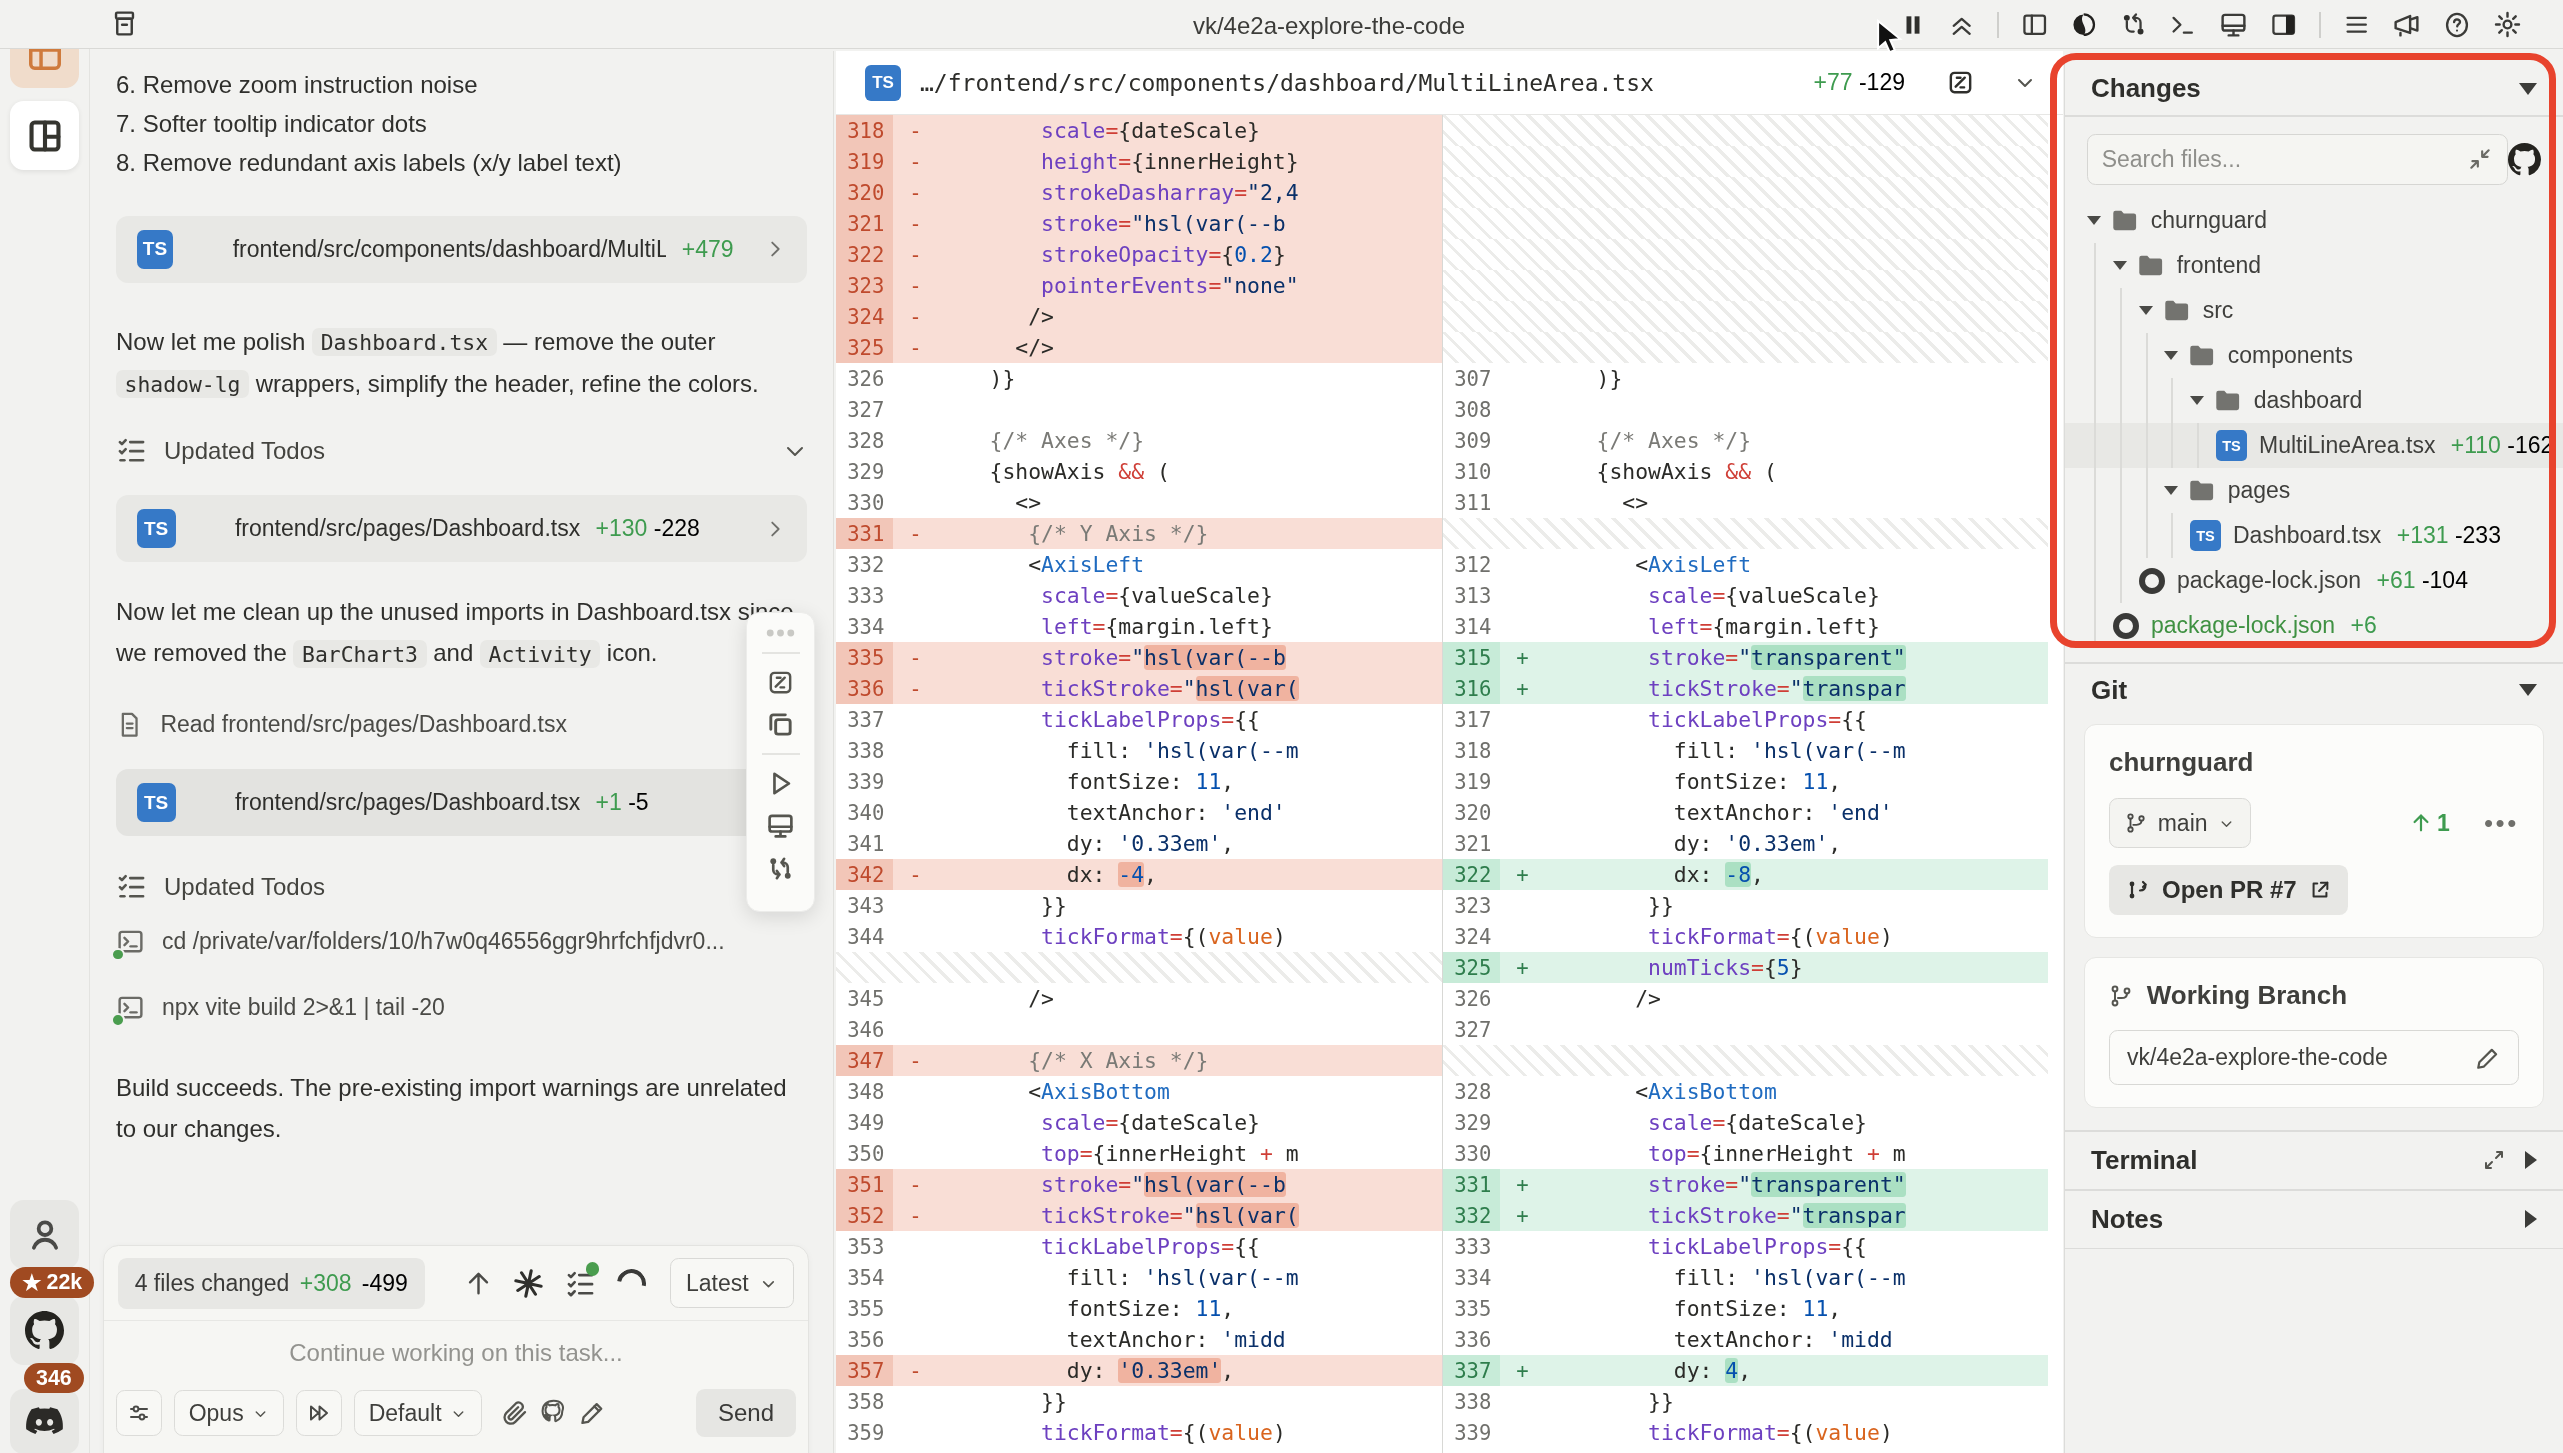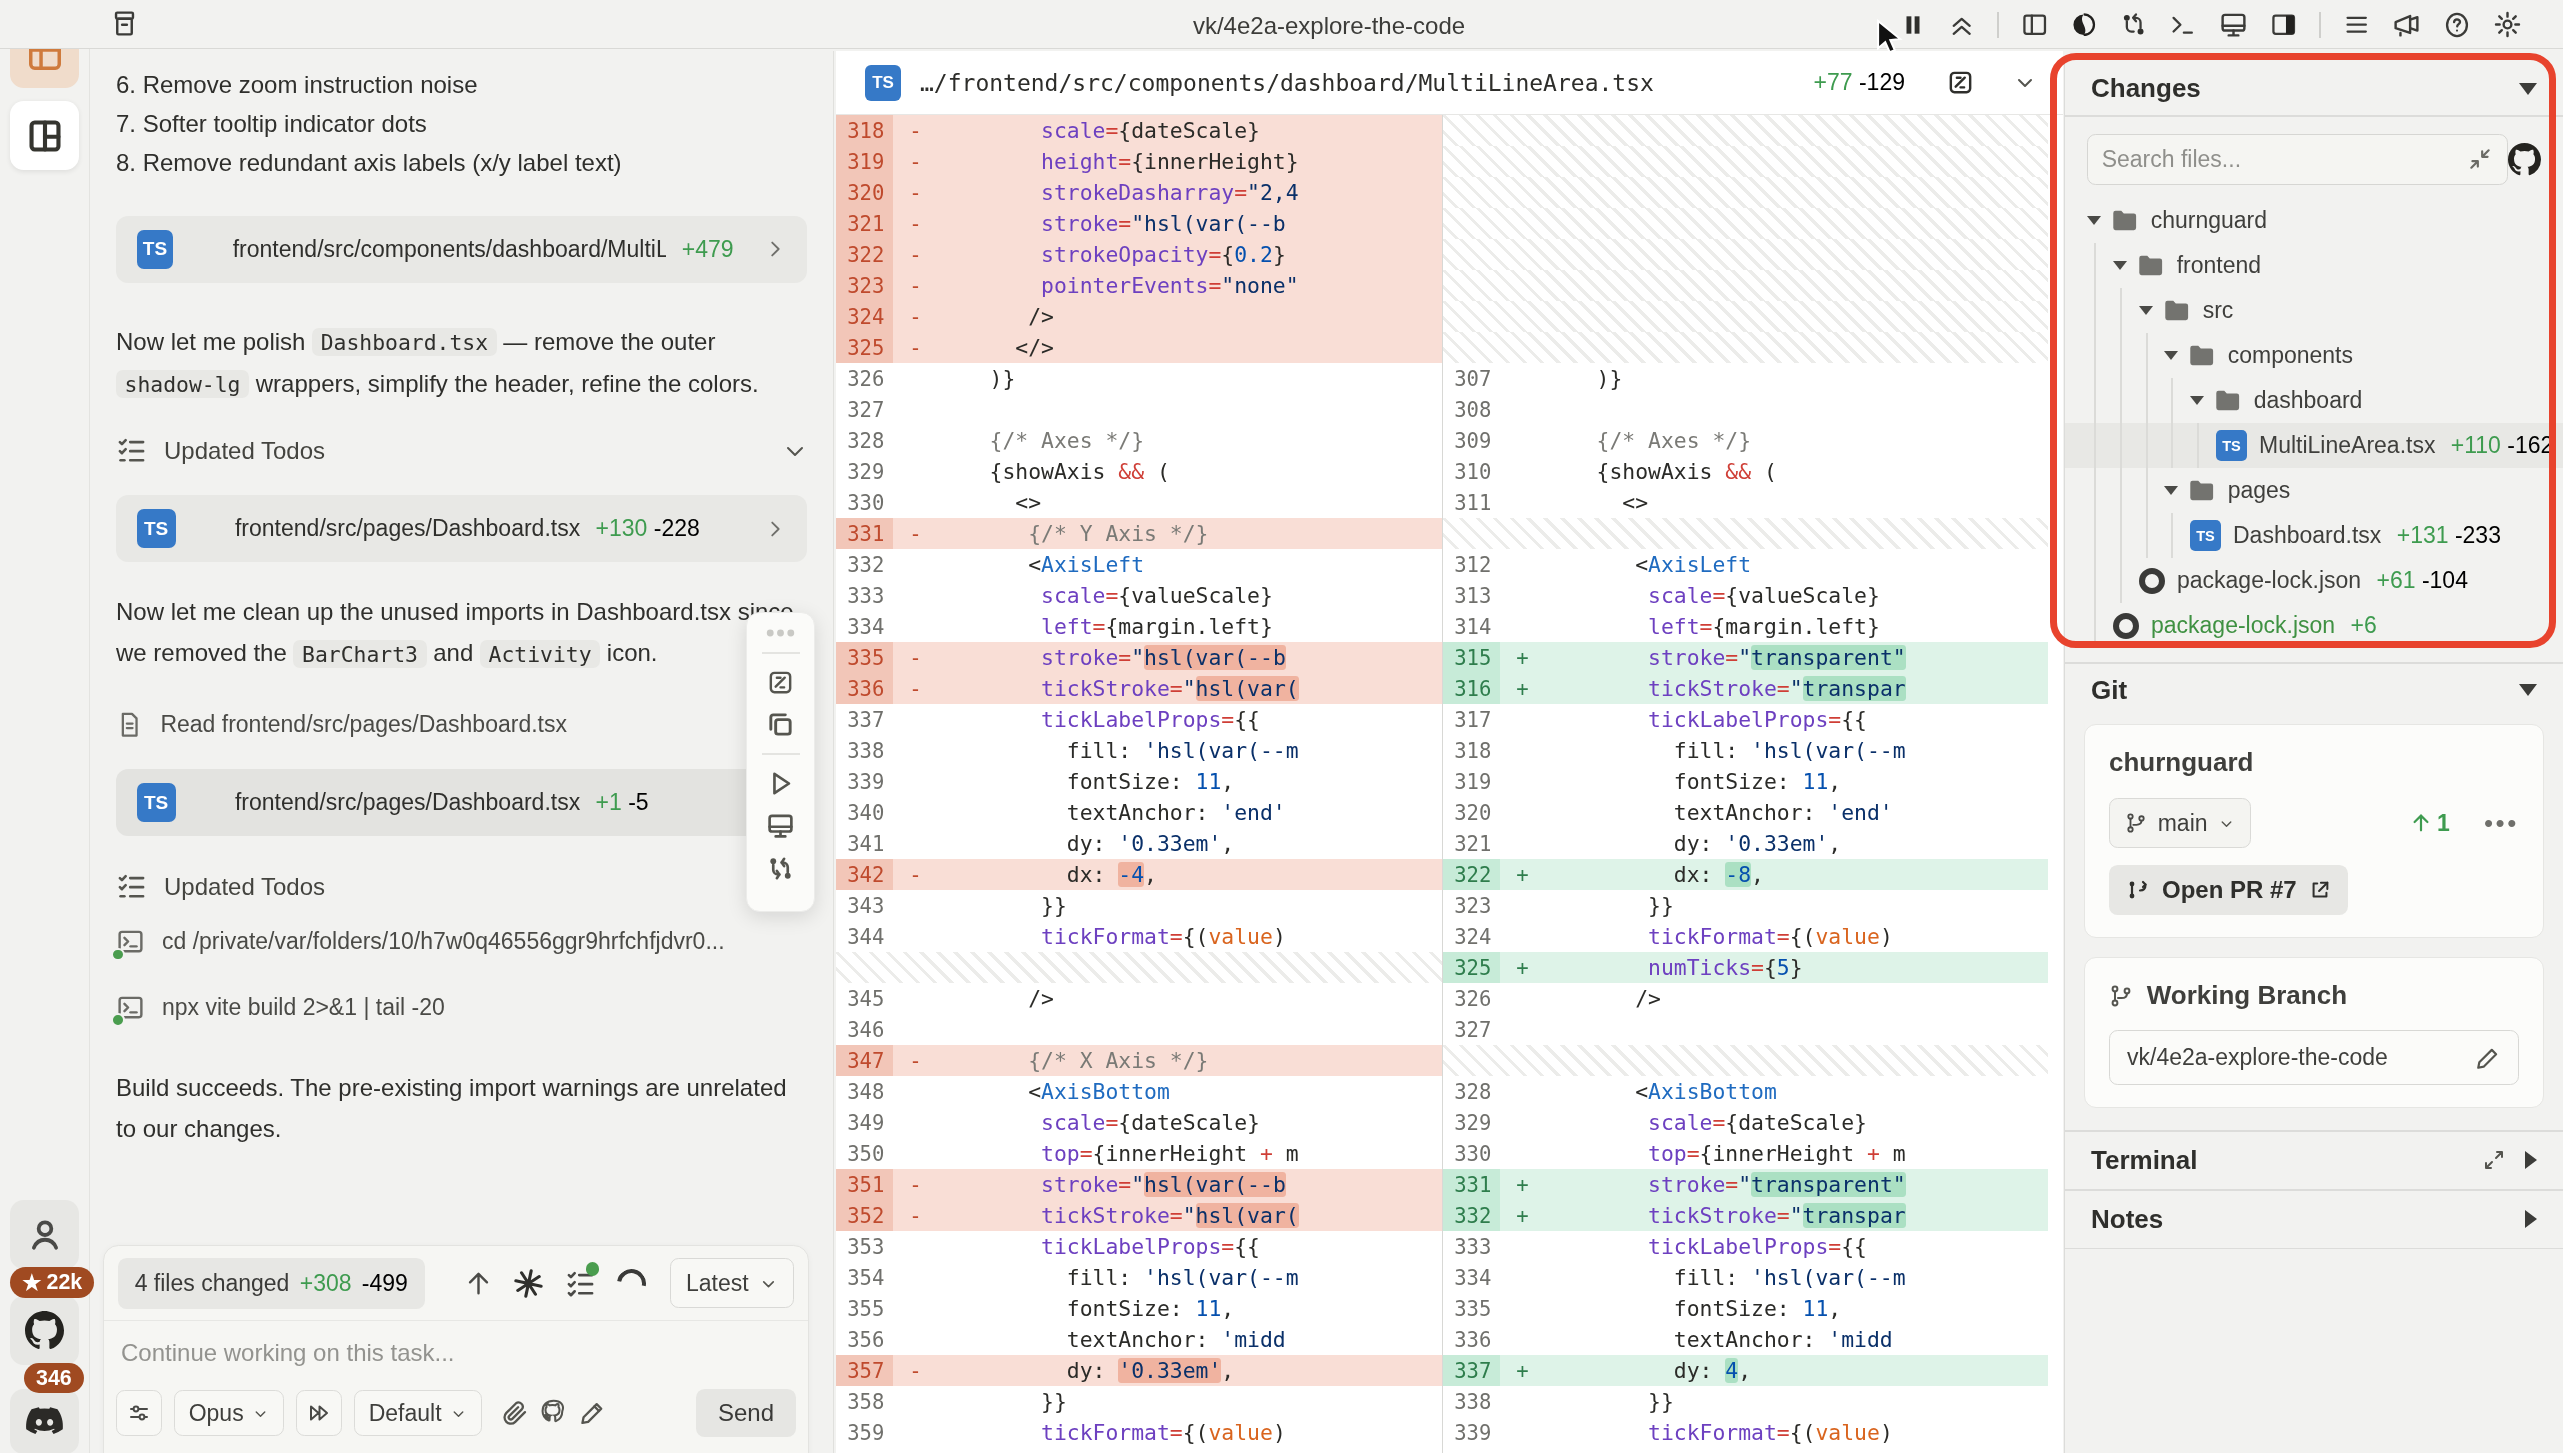--- a/index.html
+++ b/index.html
@@ -41,21 +41,21 @@
   .gdot { position:absolute; left:-5.1px; bottom:-5.1px; width:13.7px; height:13.7px; border-radius:50%; background:#4a9d4e; border:2.6px solid #f2f2f0; }
 
   
   #composer { position:absolute; left:11px; top:1194px; width:706px; height:257px; background:#f6f6f3; border:1.7px solid #e3e3e0; border-radius:15.4px; box-shadow:0 1.7px 6.9px rgba(0,0,0,.04); }
   #composer-top { display:flex; align-items:center; gap:20.6px; height:75px; padding:0 13.7px; border-bottom:1.7px solid #e7e7e4; }
   #files-pill { display:flex; align-items:center; gap:10.3px; background:#e7e7e4; border-radius:8.6px; height:51px; padding:0 17px; font-size:23px; white-space:nowrap; }
   #latest-btn { margin-left:3.4px; display:flex; align-items:center; gap:10.3px; border:1.7px solid #d9d9d6; border-radius:8.6px; height:50px; padding:0 15.4px; font-size:23px; color:#3f3f3c; background:#f8f8f5; }
   .spin { width:29px; height:29px; border-radius:50%; border:4.3px solid #3a3a38; border-left-color:transparent; border-bottom-color:transparent; transform:rotate(-35deg); }
   .todos-dot { position:relative; }
   .todos-dot .gd { position:absolute; right:-3.4px; top:-5.1px; width:13.7px; height:13.7px; border-radius:50%; background:#4a9d4e; }
-  #composer-input { display:block; width:100%; height:63px; background:transparent; border:none; outline:none; font-size:24px; padding:0 17px; color:#3a3a38; font-family:"Liberation Sans",sans-serif; }
+  #composer-input { display:block; width:100%; height:63px; background:transparent; border:none; outline:none; font-size:24px; padding:0 17px; color:#3a3a38; font-family:"Liberation Sans",sans-serif;text-align:center; }
   #composer-input::placeholder { color:#93938f; }
   #composer-bottom { display:flex; align-items:center; gap:12px; padding:5.1px 12px 0 12px; }
   .cbtn { display:flex; align-items:center; justify-content:center; gap:8.6px; height:46px; border:1.7px solid #dcdcd9; border-radius:8.6px; background:#f8f8f5; font-size:23px; color:#3f3f3c; padding:0 13.7px; }
   .cbtn.sq { width:46px; padding:0; }
   .icbtn { color:#55554f; }
   #send-btn { margin-left:auto; background:#e6e6e3; border:none; border-radius:8.6px; height:48px; padding:0 22px; font-size:24px; color:#3a3a38; }
 
   
   #float-toolbar { position:absolute; left:746px; top:612px; width:69px; height:300px; background:#fbfbf9; border:0.9px solid #ececea; border-radius:13.7px; box-shadow:0 5.1px 20.6px rgba(0,0,0,.12); z-index:30; display:flex; flex-direction:column; align-items:center; padding-top:13.7px; gap:13.7px; }
   .ft-div { width:38px; height:1.7px; background:#e4e4e1; }

